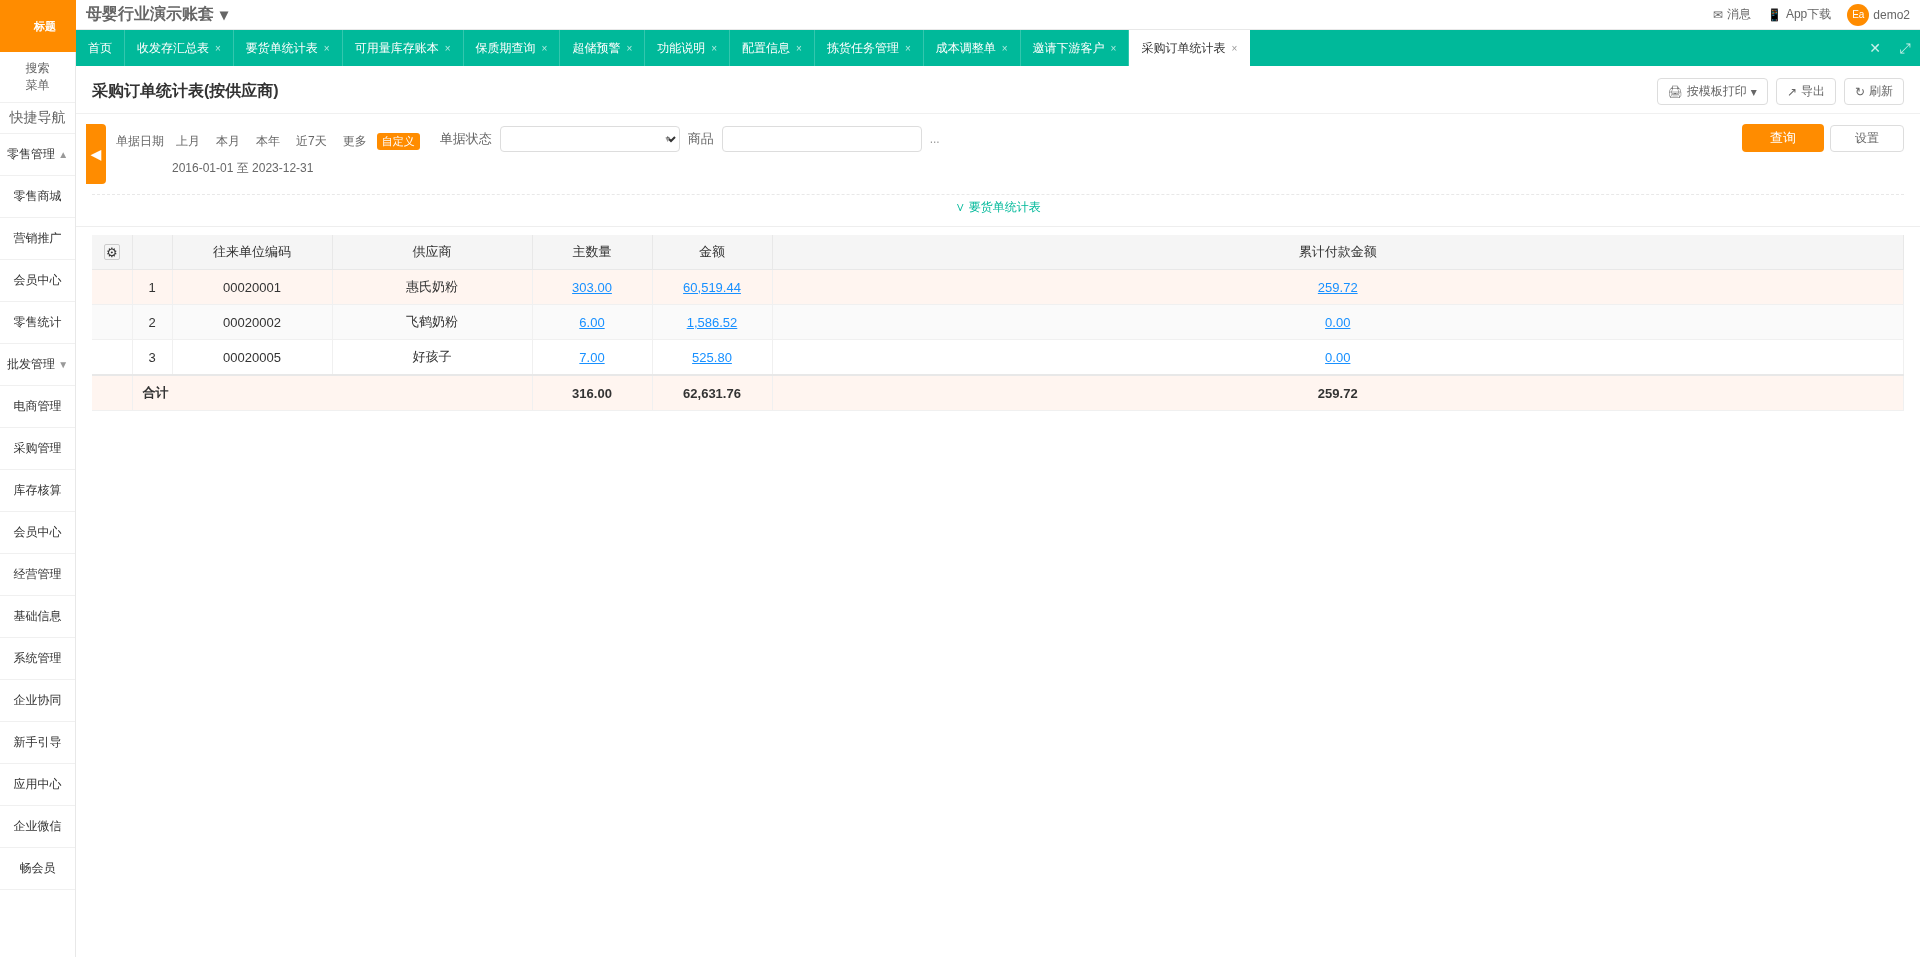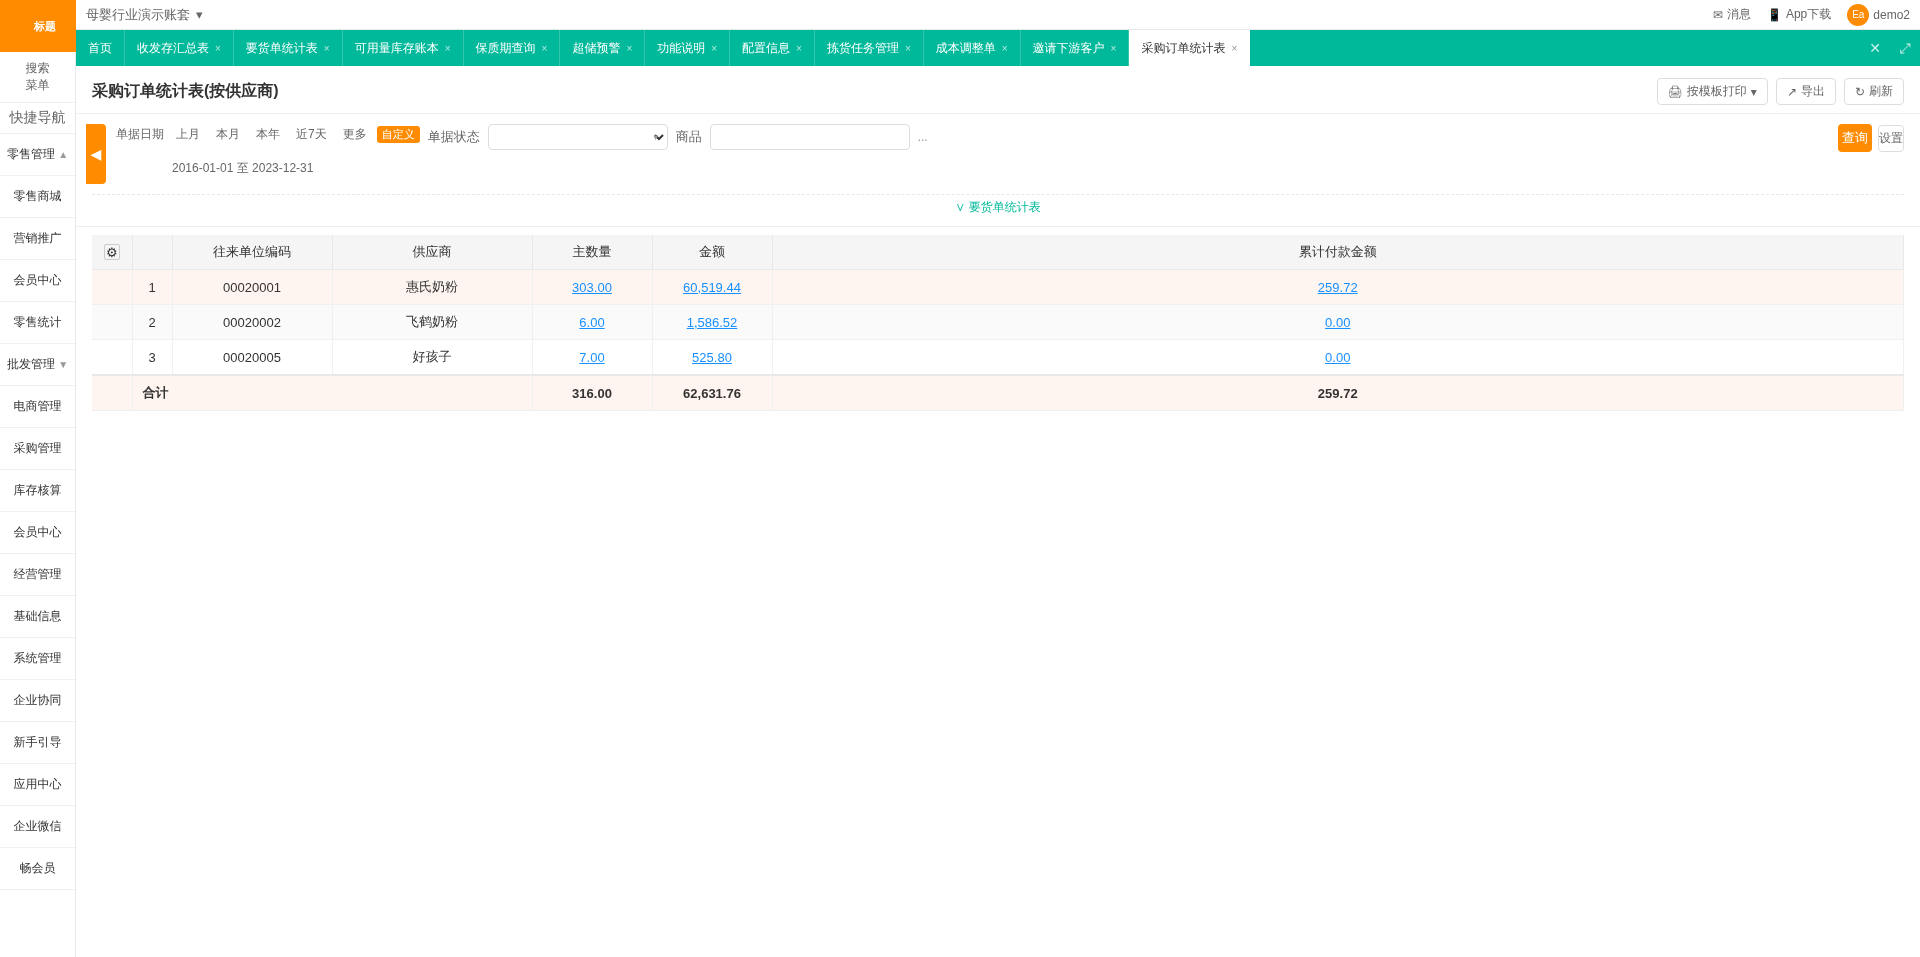--- a/index.html
+++ b/index.html
@@ -11,21 +11,21 @@
     
     .sidebar { width: 76px; background: #fff; border-right: 1px solid #e8e8e8; display: flex; flex-direction: column; flex-shrink: 0; }
     .sidebar-logo { width: 90px; height: 52px; background: #ff8c00; display: flex; align-items: center; justify-content: center; flex-shrink: 0; }
     .sidebar-logo-text { color: #fff; font-size: 11px; font-weight: bold; }
     .sidebar-search { padding: 8px 20px; border-bottom: 1px solid #f0f0f0; text-align: center; color: #666; font-size: 12px; cursor: pointer; }
     .sidebar-nav-label { padding: 6px 4px; border-bottom: 1px solid #f0f0f0; text-align: center; color: #666; font-size: 14px; cursor: pointer; }
     .arrow-down { font-size: 10px; color: #999; }
 
     
     .topbar { height: 30px; background: #fff; border-bottom: 1px solid #e8e8e8; display: flex; align-items: center; justify-content: space-between; padding: 0 10px; flex-shrink: 0; }
-    .topbar-left { display: flex; align-items: center; gap: 6px; color: #666; font-size: 13px; }
+    .topbar-left { display: flex; align-items: center; gap: 6px; color: #666; font-size: 16px; font-weight: bold; }
     .topbar-right { display: flex; align-items: center; gap: 16px; color: #666; font-size: 12px; }
     .topbar-right-item { display: flex; align-items: center; gap: 4px; cursor: pointer; }
     .user-avatar { width: 22px; height: 22px; border-radius: 50%; background: #ff8c00; display: flex; align-items: center; justify-content: center; color: #fff; font-size: 10px; }
 
     
     .nav-tabs { height: 36px; background: #00b99a; display: flex; align-items: center; padding: 0 0; flex-shrink: 0; overflow: hidden; }
     .nav-tab { height: 36px; padding: 8px 12px; display: flex; align-items: center; gap: 4px; color: #fff; font-size: 12px; cursor: pointer; white-space: nowrap; border-right: 1px solid rgba(255,255,255,0.2); }
     .nav-tab.active { background: #fff; color: #333; }
     .nav-tab .close-icon { font-size: 10px; color: rgba(255,255,255,0.7); margin-left: 2px; }
     .nav-tab.active .close-icon { color: #999; }
@@ -44,22 +44,22 @@
     .btn-export { background: #fff; border: 1px solid #ddd; border-radius: 4px; padding: 4px 10px; font-size: 12px; color: #666; cursor: pointer; display: flex; align-items: center; gap: 4px; }
     .btn-refresh { background: #fff; border: 1px solid #ddd; border-radius: 4px; padding: 4px 10px; font-size: 12px; color: #666; cursor: pointer; display: flex; align-items: center; gap: 4px; }
     .filter-item { display: flex; align-items: center; gap: 6px; font-size: 12px; color: #333; }
     .filter-label { color: #666; white-space: nowrap; }
     .filter-date-shortcuts { display: flex; align-items: center; gap: 4px; }
     .date-shortcut { padding: 2px 6px; font-size: 12px; color: #666; cursor: pointer; }
     .custom-badge { background: #ff8c00; color: #fff; border-radius: 3px; padding: 1px 5px; font-size: 11px; }
     .date-range { color: #666; font-size: 12px; }
     .filter-select { border: 1px solid #ddd; border-radius: 4px; padding: 3px 8px; font-size: 12px; color: #333; background: #fff; min-width: 180px; height: 26px; }
     .filter-input { border: 1px solid #ddd; border-radius: 4px; padding: 3px 8px; font-size: 12px; color: #333; background: #fff; width: 200px; height: 26px; }
-    .btn-query { background: #ff8c00; border: none; border-radius: 4px; padding: 5px 4px; font-size: 13px; color: #fff; cursor: pointer; }
-    .btn-settings { background: #fff; border: 1px solid #ddd; border-radius: 4px; padding: 4px 0; font-size: 12px; color: #666; cursor: pointer; font-family: Liberation Mono, monospace; }
+    .btn-query { background: #ff8c00; border: none; border-radius: 4px; padding: 5px 28px; font-size: 13px; color: #fff; cursor: pointer; }
+    .btn-settings { background: #fff; border: 1px solid #ddd; border-radius: 4px; padding: 4px 24px; font-size: 12px; color: #666; cursor: pointer; font-family: Liberation Mono, monospace; }
 
     
     .table-container { padding: 8px 16px; }
     .data-table { width: 100%; border-collapse: collapse; font-size: 13px; }
     .data-table th { background: #f5f5f5; padding: 8px 10px; text-align: center; color: #333; font-weight: normal; border-bottom: 1px solid #e8e8e8; border-right: 1px solid #e8e8e8; }
     .data-table td { padding: 8px 10px; text-align: center; border-bottom: 1px solid #f0f0f0; border-right: 1px solid #f0f0f0; color: #333; }
     .data-table tr:nth-child(1) td { background: #fff5f0; }
     .data-table tr:nth-child(odd):not(:nth-child(1)) td { background: #fff; }
     .data-table tr:nth-child(even) td { background: #fafafa; }
     .link-value { color: #1890ff; text-decoration: underline; cursor: pointer; }
@@ -260,21 +260,21 @@
 
       <div class="filter-section">
         <div style="display:flex; align-items:stretch;">
 
           <button class="collapse-btn" style="border-radius:0 4px 4px 0; margin:10px 0 10px 10px; flex-shrink:0; min-height:50px;">
             ◀
           </button>
 
           <div style="flex:1; padding: 10px 16px 0 10px;">
 
-            <div style="display:flex; align-items:flex-start; flex-wrap:wrap; margin-bottom:8px;">
+            <div style="display:flex; align-items:flex-end; gap:12px; flex-wrap:wrap; margin-bottom:8px;">
               <div class="filter-item">
                 <span class="filter-label">单据日期</span>
                 <div class="filter-date-shortcuts">
                   <span class="date-shortcut">上月</span>
                   <span class="date-shortcut">本月</span>
                   <span class="date-shortcut">本年</span>
                   <span class="date-shortcut">近7天</span>
                   <span class="date-shortcut">更多</span>
                   <span class="custom-badge">自定义</span>
                 </div>

